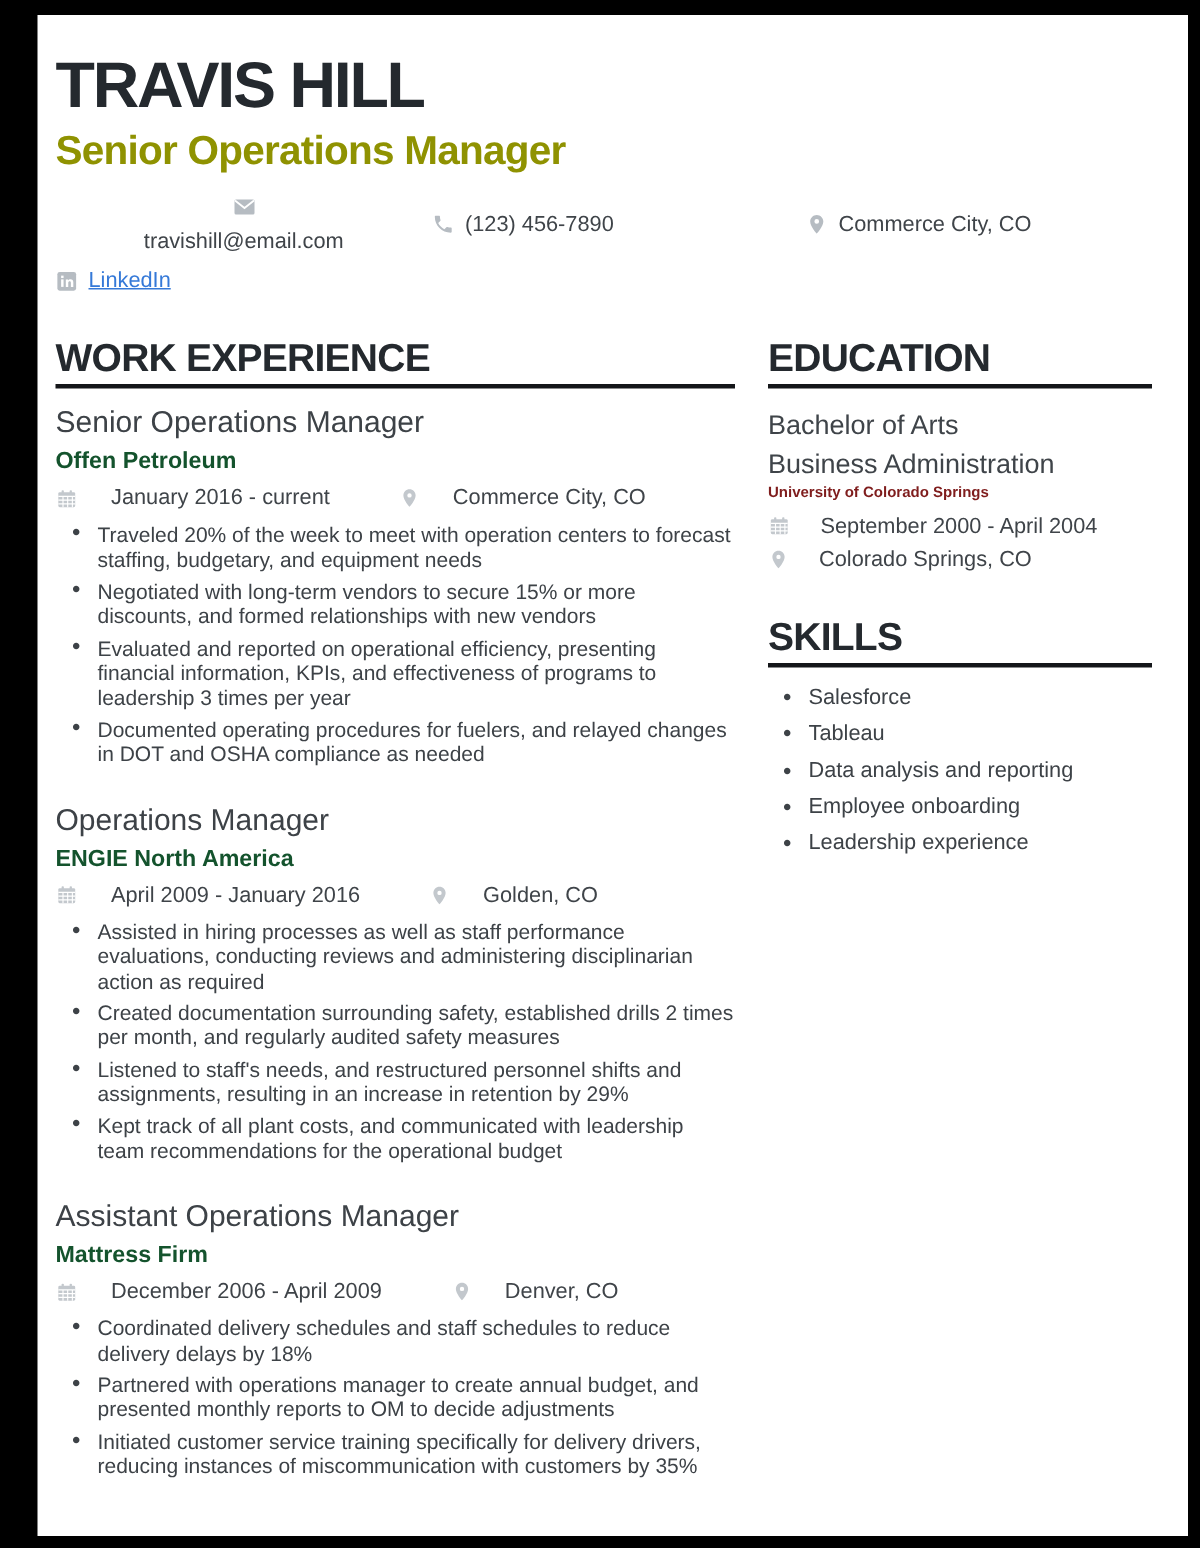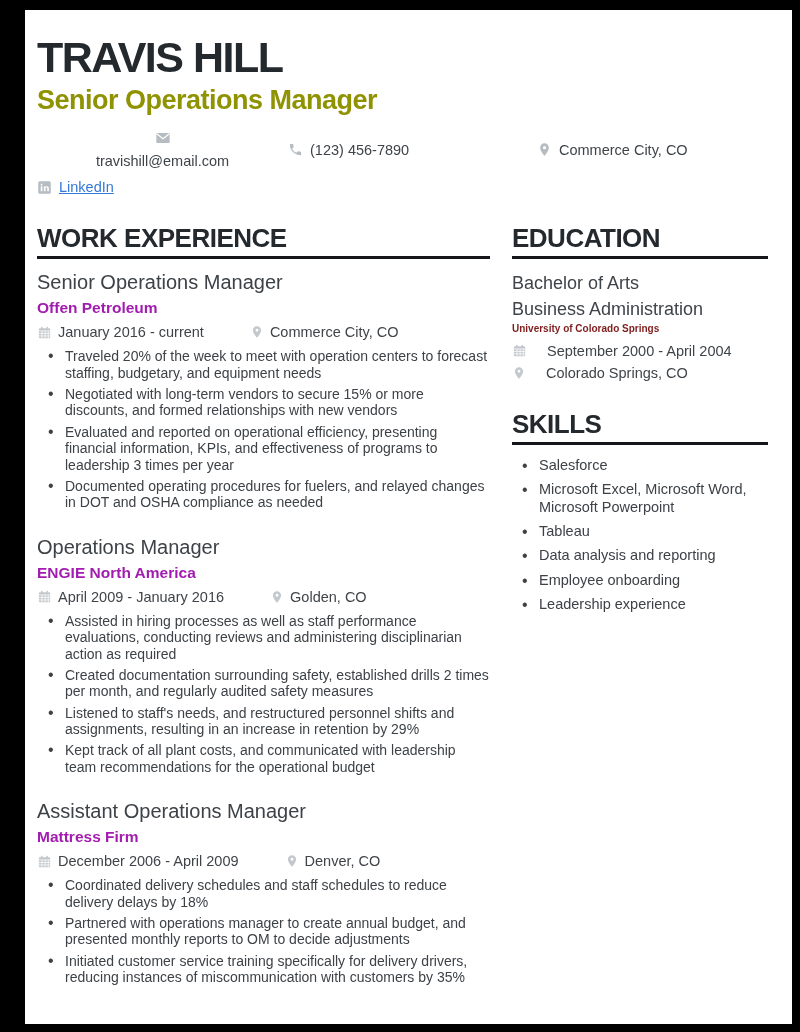--- a/index.html
+++ b/index.html
@@ -71,31 +71,31 @@
     margin: 0;
     font-size: 20px;
     font-weight: normal;
     color: #3d4247;
     line-height: 1.15;
   }
   .company {
     margin: 5px 0 0 0;
     font-size: 15.5px;
     font-weight: bold;
-    color: #a21caf;
+    color: #14532d;
     line-height: 1.1;
   }
   .meta-row {
     display: flex;
     align-items: center;
     margin-top: 8px;
     font-size: 14.5px;
     color: #3f4449;
   }
-  .meta-item { display: flex; align-items: center; gap: 6px; }
+  .meta-item { display: flex; align-items: center; gap: 22px; }
   .meta-row .meta-item:first-child { margin-right: 46px; }
 
   ul.bullets {
     list-style: none;
     margin: 8px 0 0 0;
     padding: 0;
   }
   ul.bullets li {
     position: relative;
     padding-left: 28px;
@@ -300,21 +300,20 @@
             <path fill="#c3c8cd" d="M12 2C8.13 2 5 5.13 5 9c0 5.25 7 13 7 13s7-7.75 7-13c0-3.87-3.13-7-7-7zm0 9.5A2.5 2.5 0 1 1 12 6.5a2.5 2.5 0 0 1 0 5z"></path>
           </svg>
           <span>Colorado Springs, CO</span>
         </div>
       </section>
 
       <section class="skills-section">
         <h3 class="section-heading">SKILLS</h3>
         <ul class="skills">
           <li>Salesforce</li>
-          <li>Microsoft Excel, Microsoft Word, Microsoft Powerpoint</li>
           <li>Tableau</li>
           <li>Data analysis and reporting</li>
           <li>Employee onboarding</li>
           <li>Leadership experience</li>
         </ul>
       </section>
 
     </div>
   </div>
 </div>

